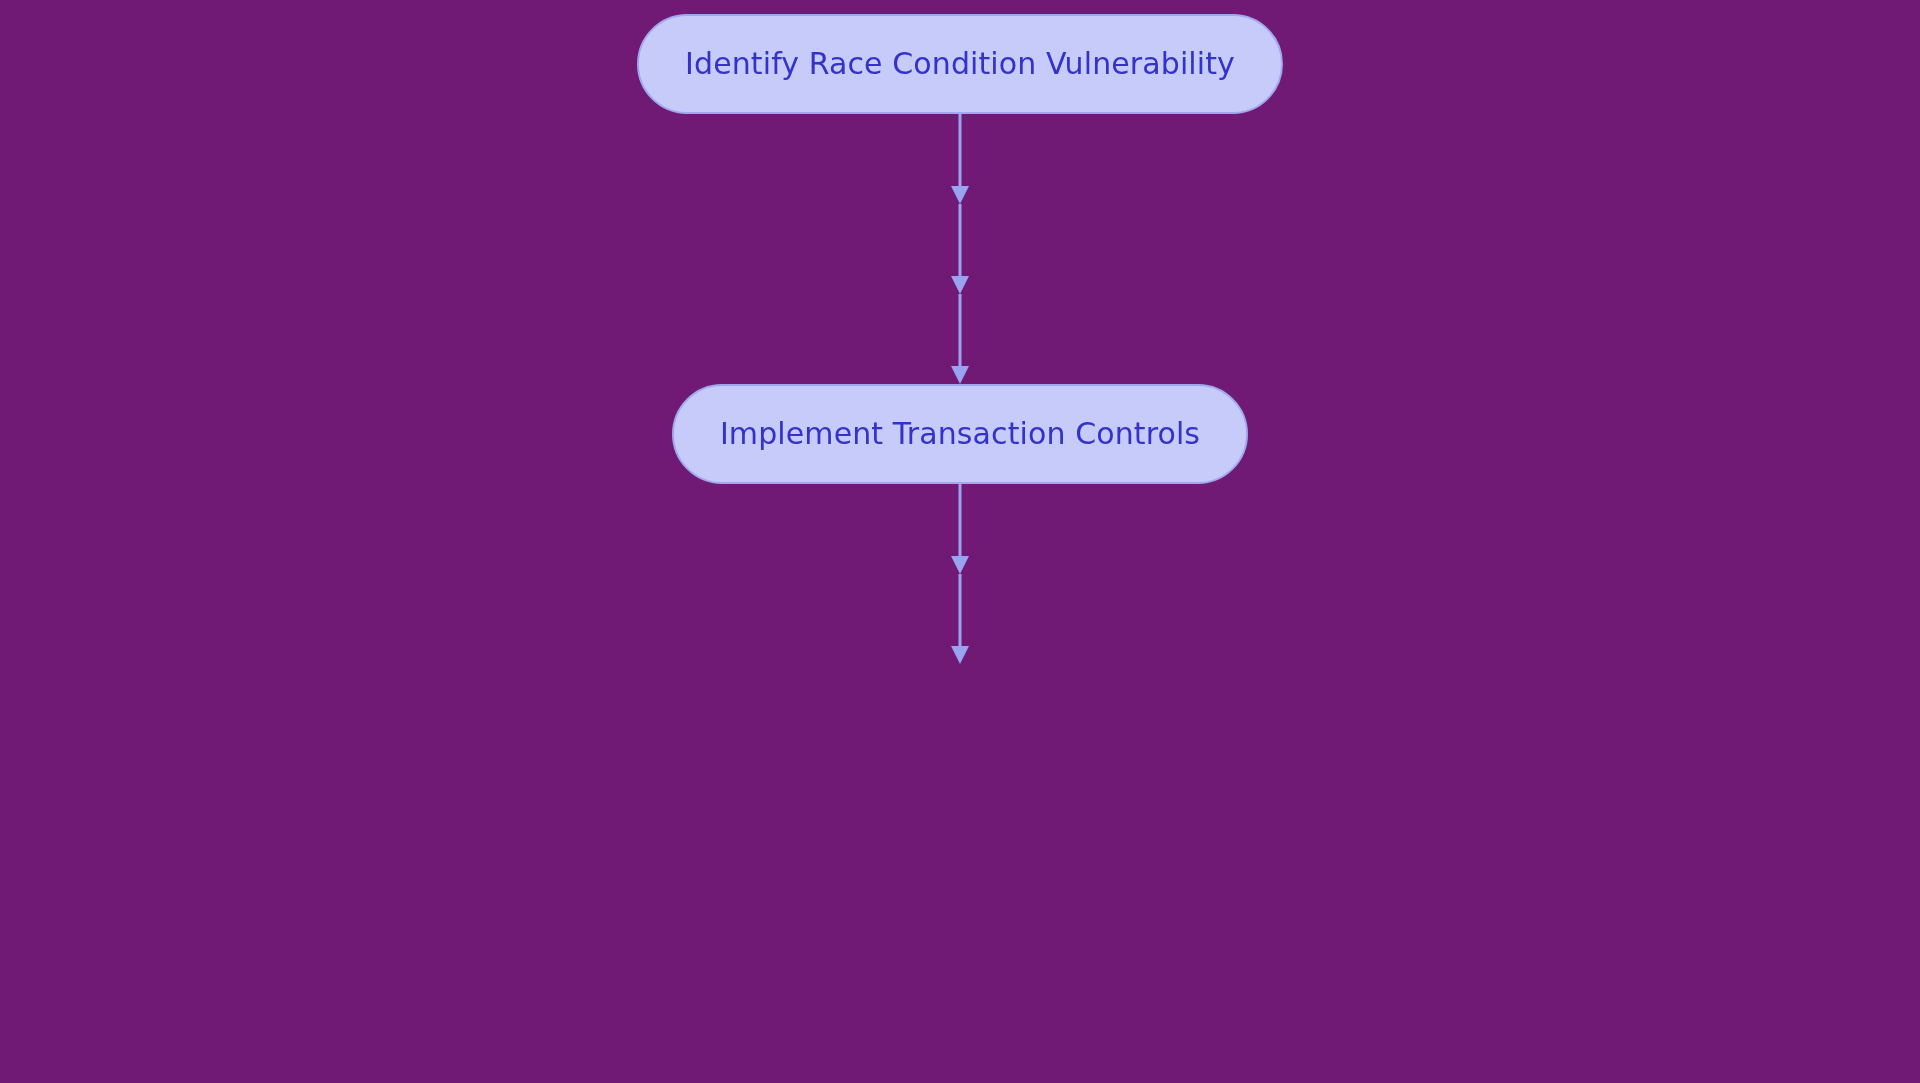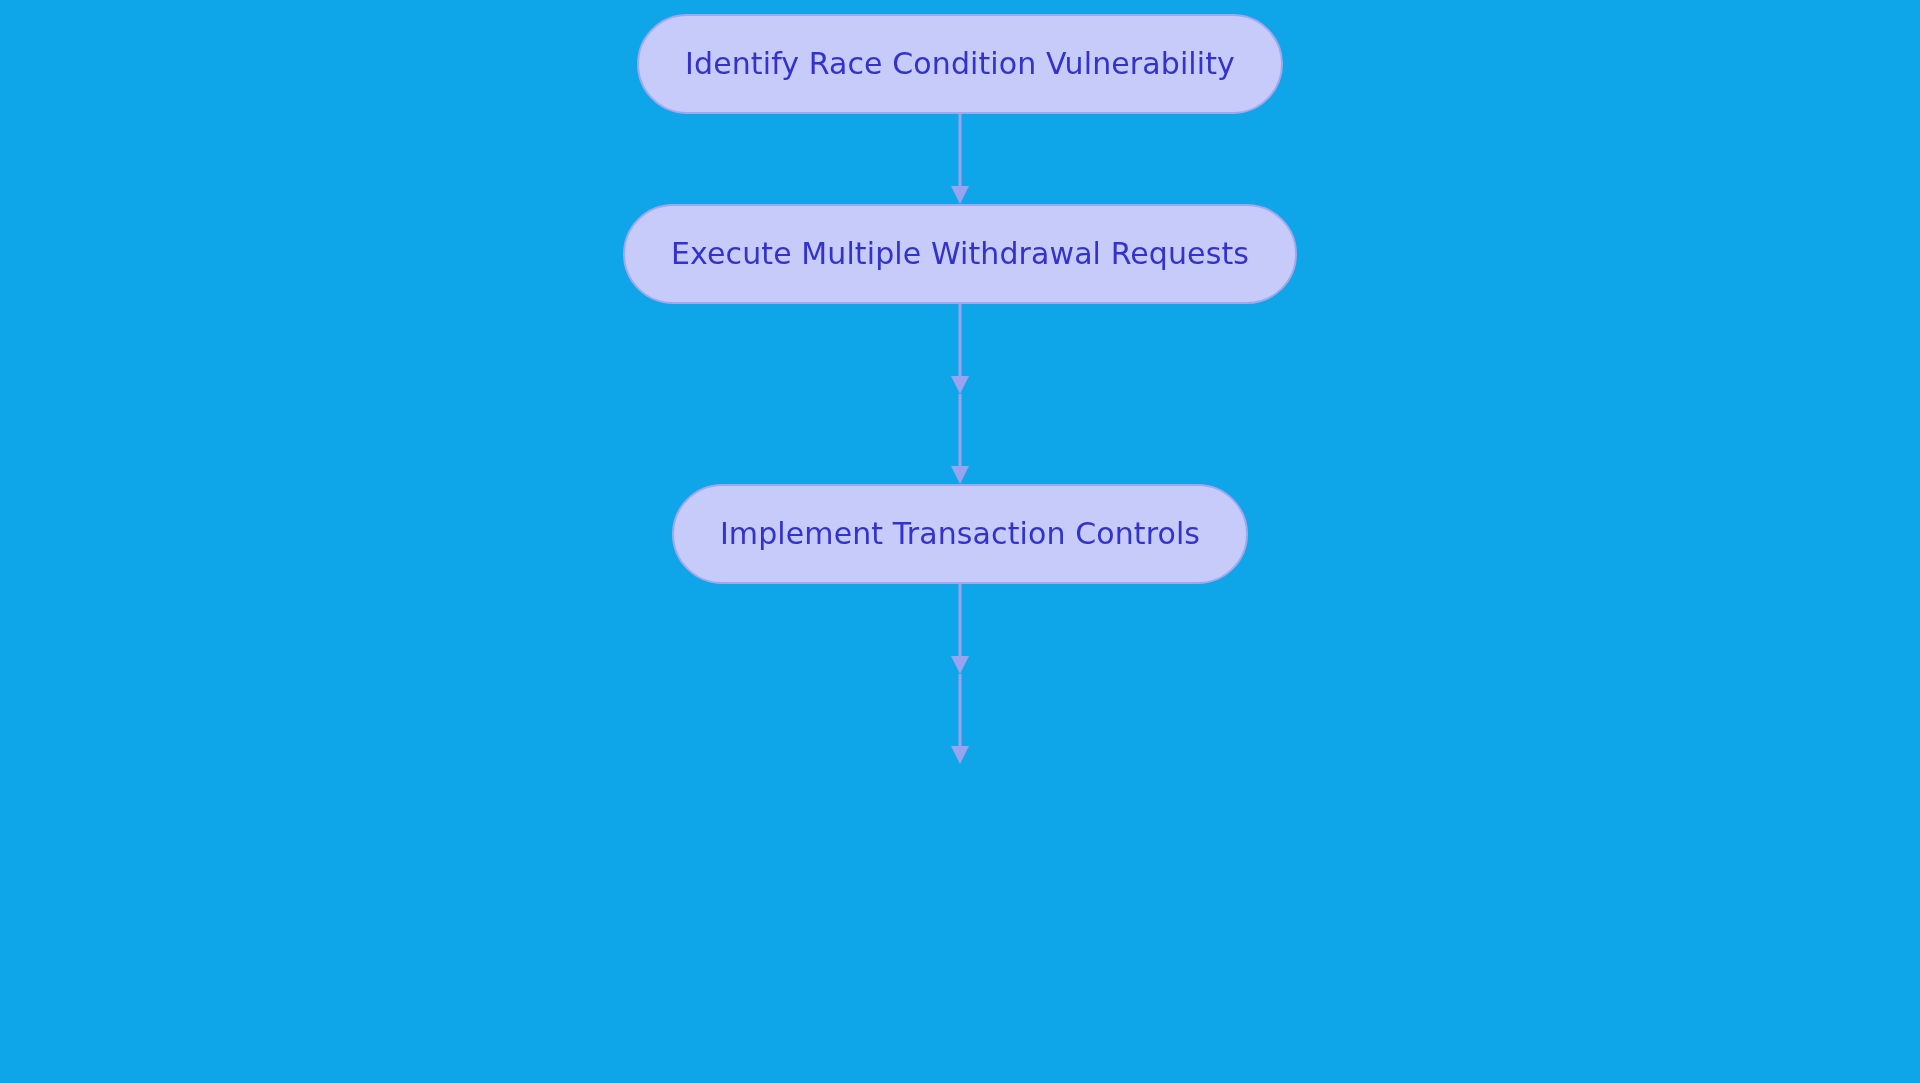--- a/index.html
+++ b/index.html
@@ -12,21 +12,21 @@
     width: 1920px;
     height: 1083px;
     font-family: "DejaVu Sans", "Liberation Sans", sans-serif;
     overflow: hidden;
   }
 
   #flow-canvas {
     position: relative;
     width: 1920px;
     height: 1083px;
-    background: #0ea5e9;
+    background: #701a75;
   }
 
   .flow-column {
     position: absolute;
     left: 0;
     top: 0;
     width: 1920px;
     height: 1083px;
     display: flex;
     flex-direction: column;
@@ -93,23 +93,20 @@
 
     <div class="node">
       <span class="node-label">Identify Race Condition Vulnerability</span>
     </div>
 
     <div class="connector">
       <div class="connector-line"></div>
       <div class="connector-head"></div>
     </div>
 
-    <div class="node">
-      <span class="node-label">Execute Multiple Withdrawal Requests</span>
-    </div>
 
     <div class="connector">
       <div class="connector-line"></div>
       <div class="connector-head"></div>
     </div>
 
 
     <div class="connector">
       <div class="connector-line"></div>
       <div class="connector-head"></div>

